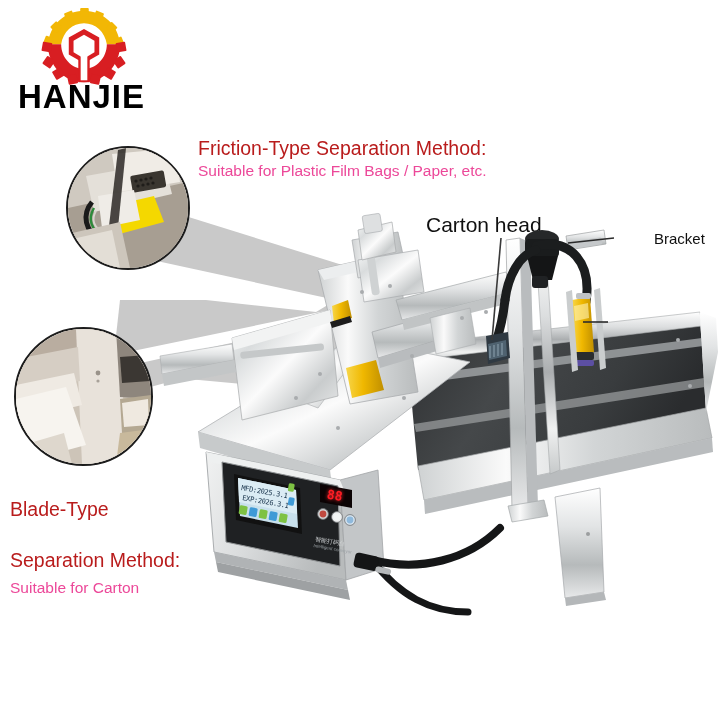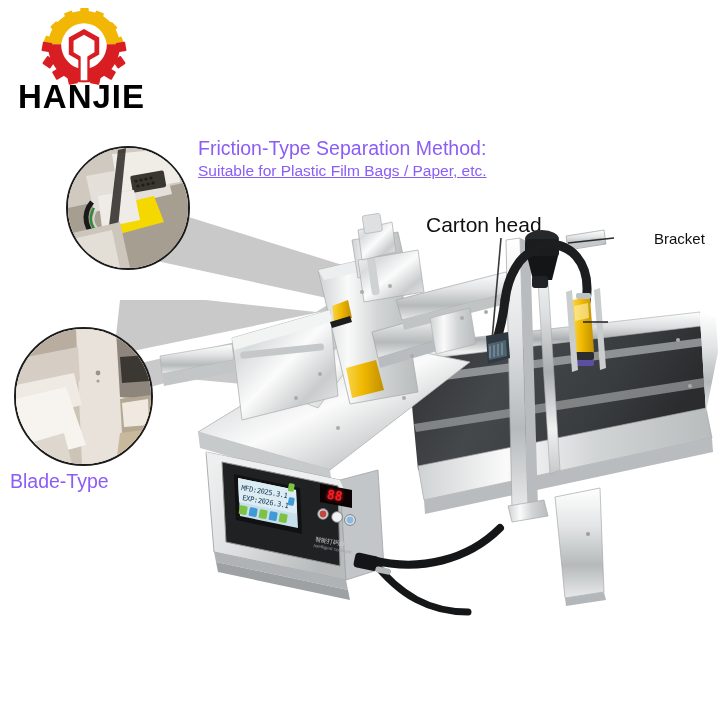--- a/index.html
+++ b/index.html
@@ -20,28 +20,28 @@
      letter-spacing:1px;color:#000000;line-height:34px;
      transform:scaleX(1.0);}
 
   
   .inset{position:absolute;border-radius:50%;overflow:hidden;
      border:2px solid #1c1c1c;box-shadow:0 0 0 0px #fff;}
   .inset-top{left:66px;top:146px;width:120px;height:120px;}
   .inset-bot{left:14px;top:327px;width:135px;height:135px;}
 
   
-  .t-title{font-size:19.5px;color:#8b5cf6;white-space:nowrap;}
-  .t-sub{font-size:15.5px;color:#8b5cf6;white-space:nowrap;text-decoration:underline;}
+  .t-title{font-size:19.5px;color:#b91c1c;white-space:nowrap;}
+  .t-sub{font-size:15.5px;color:#ec4899;white-space:nowrap;}
 
   .friction-block{position:absolute;left:198px;top:137px;}
   .friction-block .t-title{margin:0 0 2px 0;}
 
   .blade-block{position:absolute;left:10px;top:470px;line-height:1.18;}
-  .blade-block .t-title{font-size:19.5px;}
+  .blade-block .t-title{font-size:19.5px;margin-top:28px;}
   .blade-block .t-sub{font-size:15.5px;margin-top:7px;}
 
   .lbl-printhead{position:absolute;left:426px;top:213px;font-size:21px;color:#101010;}
   .lbl-bracket{position:absolute;left:654px;top:230px;font-size:15px;color:#101010;}
   .lbl-photo{position:absolute;left:611px;top:291px;font-size:15.5px;color:#101010;line-height:1.42;}
 
   
   .machine{position:absolute;left:0;top:0;width:720px;height:720px;}
   .lcd-line{position:absolute;color:#17324a;font-family:"DejaVu Sans Mono", monospace;letter-spacing:-0.3px;}
   .segdisp{position:absolute;background:#140507;border-radius:2px;
@@ -346,20 +346,22 @@
     <line x1="583" y1="322" x2="608" y2="322" stroke="#2b2b2b" stroke-width="1.6"></line>
   </svg>
 
   <div class="friction-block" style="z-index:5;">
     <div class="t-title">Friction-Type Separation Method:</div>
     <div class="t-sub">Suitable for Plastic Film Bags / Paper, etc.</div>
   </div>
 
   <div class="blade-block" style="z-index:5;">
     <div class="t-title">Blade-Type</div>
+    <div class="t-title">Separation Method:</div>
+    <div class="t-sub">Suitable for Carton</div>
   </div>
 
   <div class="lbl-printhead">Carton head</div>
   <div class="lbl-bracket">Bracket</div>
 
   <div class="lcd-line" style="left:242px;top:484px;font-size:7px;transform:rotate(10deg);transform-origin:left top;z-index:6;">MFD:2025.3.1</div>
   <div class="lcd-line" style="left:243px;top:494px;font-size:7px;transform:rotate(10deg);transform-origin:left top;z-index:6;">EXP:2026.3.1</div>
 
   <div class="segdisp" style="left:325px;top:487px;width:22px;height:14px;font-size:13px;line-height:14px;transform:rotate(10deg);transform-origin:left top;z-index:6;background:transparent;">88</div>
 

